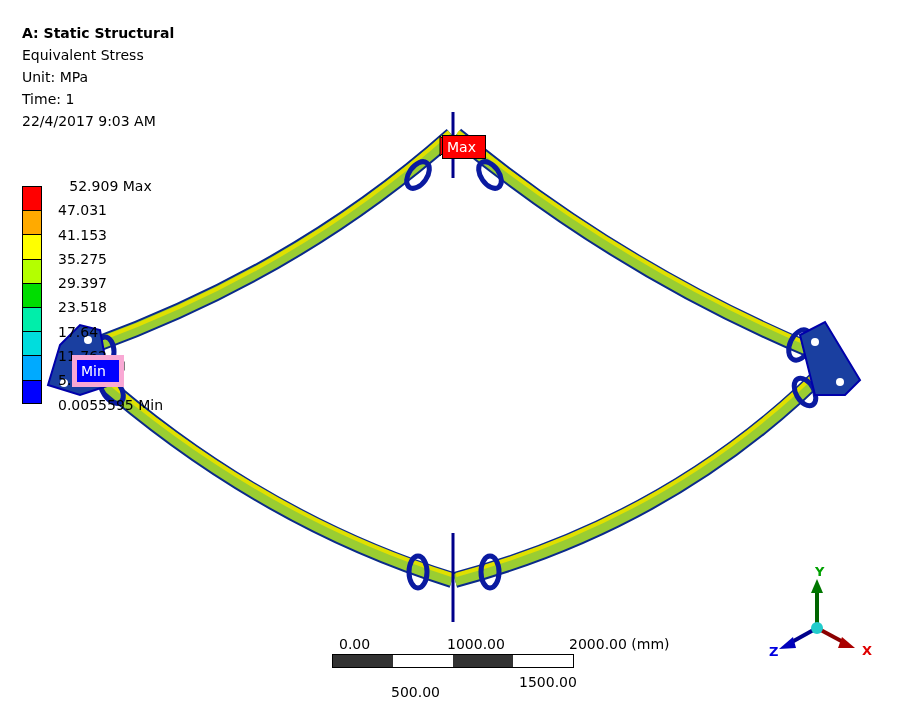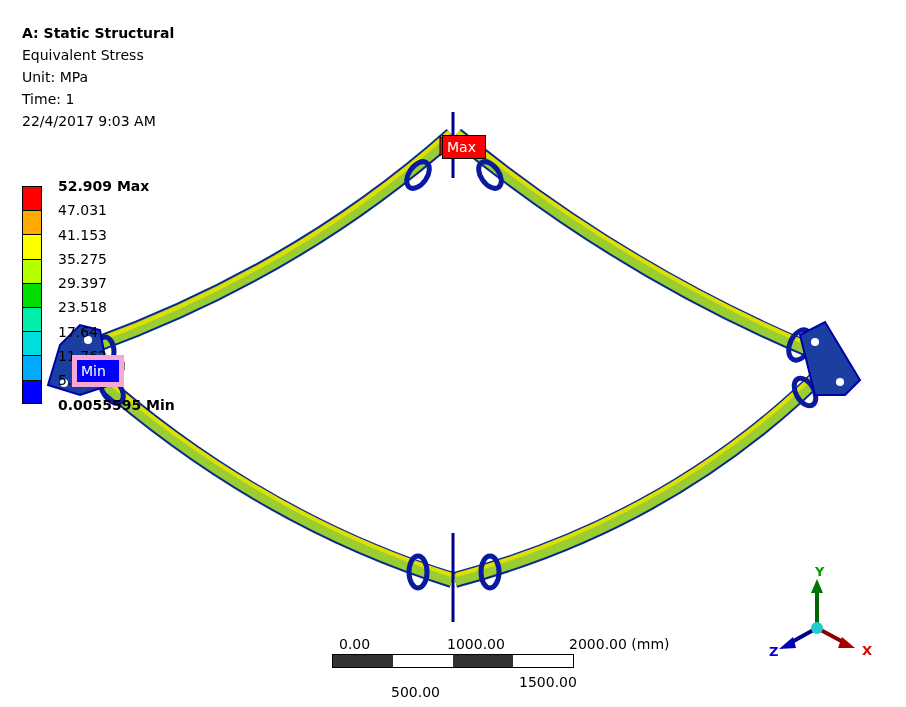--- a/index.html
+++ b/index.html
@@ -5,21 +5,21 @@
   html,body{margin:0;padding:0;background:#ffffff;}
   body{width:906px;height:707px;position:relative;overflow:hidden;font-family:"DejaVu Sans","Liberation Sans",sans-serif;color:#000;}
   .hdr{position:absolute;left:22px;top:22px;font-size:14px;line-height:22px;}
   .hdr .title{font-weight:bold;}
   .hdr div{white-space:nowrap;}
   .legend{position:absolute;left:22px;top:186px;width:22px;}
   .legend .sw{width:20px;height:24.2px;border:1px solid #000;border-bottom:none;box-sizing:border-box;}
   .legend .sw:last-child{border-bottom:1px solid #000;}
   .lbls{position:absolute;left:58px;top:176px;font-size:14px;}
   .lbls div{height:24.3px;line-height:20px;white-space:nowrap;}
-  .lbls .b{font-weight:bold;}
+  .lbls .b{font-weight:normal;text-align:center;}
   svg.model{position:absolute;left:0;top:0;}
   .probe{position:absolute;height:22px;line-height:22px;font-size:14px;color:#fff;padding:0 0 0 4px;}
   .probe-max{left:401px;top:135px;width:38px;background:#ff0000;border:1px solid #000;margin-left:41px;}
   .probe-min{left:72px;top:355px;width:38px;background:#0000ff;border:5px solid #f9a8d4;}
   .scale{position:absolute;left:330px;top:636px;font-size:14px;}
   .scale .t{position:absolute;white-space:nowrap;margin-left:23px;}
   .bar{position:absolute;left:332px;top:654px;width:242px;height:14px;border:1px solid #000;box-sizing:border-box;display:flex;}
   .bar div{flex:1;}
   .triad{position:absolute;left:760px;top:555px;}
 </style>

